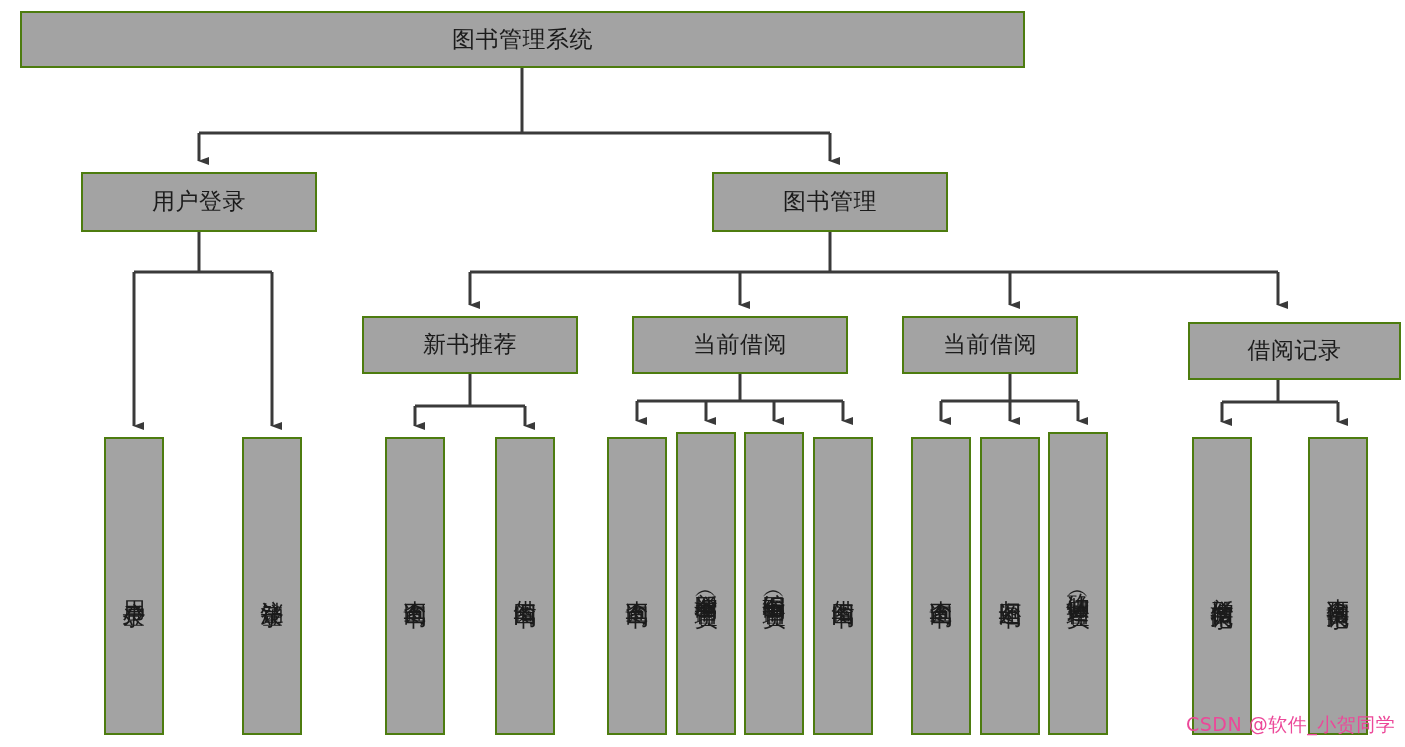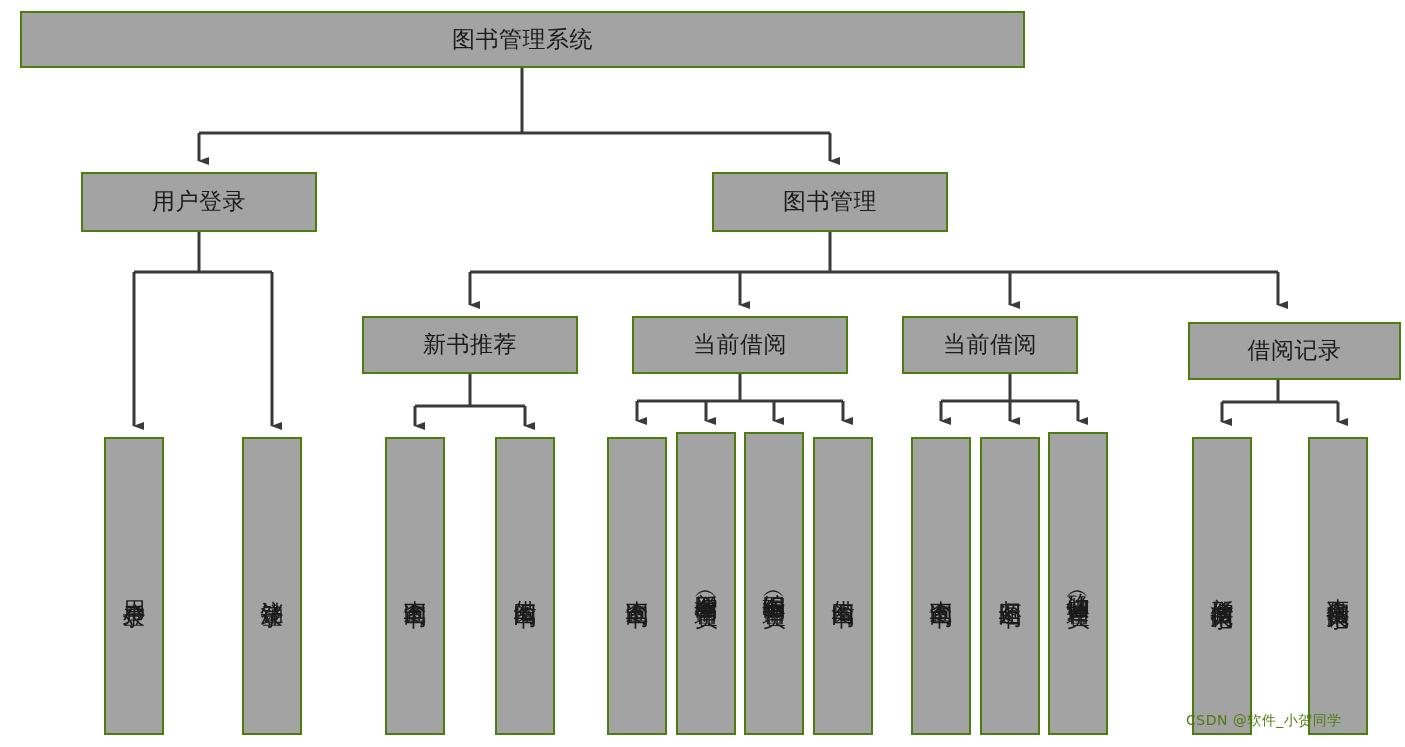--- a/index.html
+++ b/index.html
@@ -57,22 +57,22 @@
     line-height: 1;
   }
   .node .nlabel {
     display: block;
     white-space: nowrap;
   }
   #watermark {
     position: absolute;
     left: 1186px;
     top: 712px;
-    font-size: 14px;
-    color: #4d7c0f;
+    font-size: 19px;
+    color: #ec4899;
     letter-spacing: 0.5px;
     white-space: nowrap;
     font-family: "DejaVu Sans", "Liberation Sans", sans-serif;
   }
 </style>
 </head>
 <body>
 
 <div id="diagram-canvas">
 

